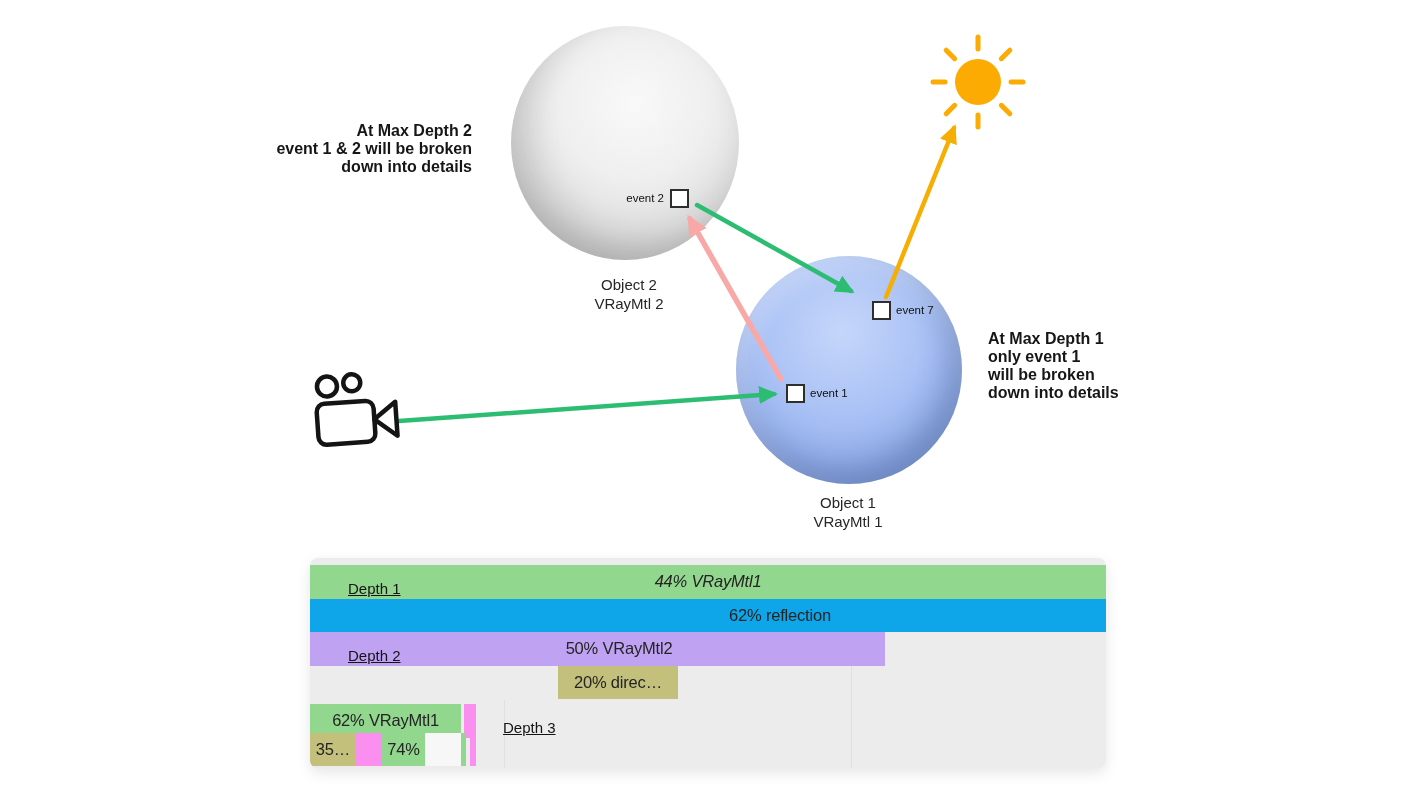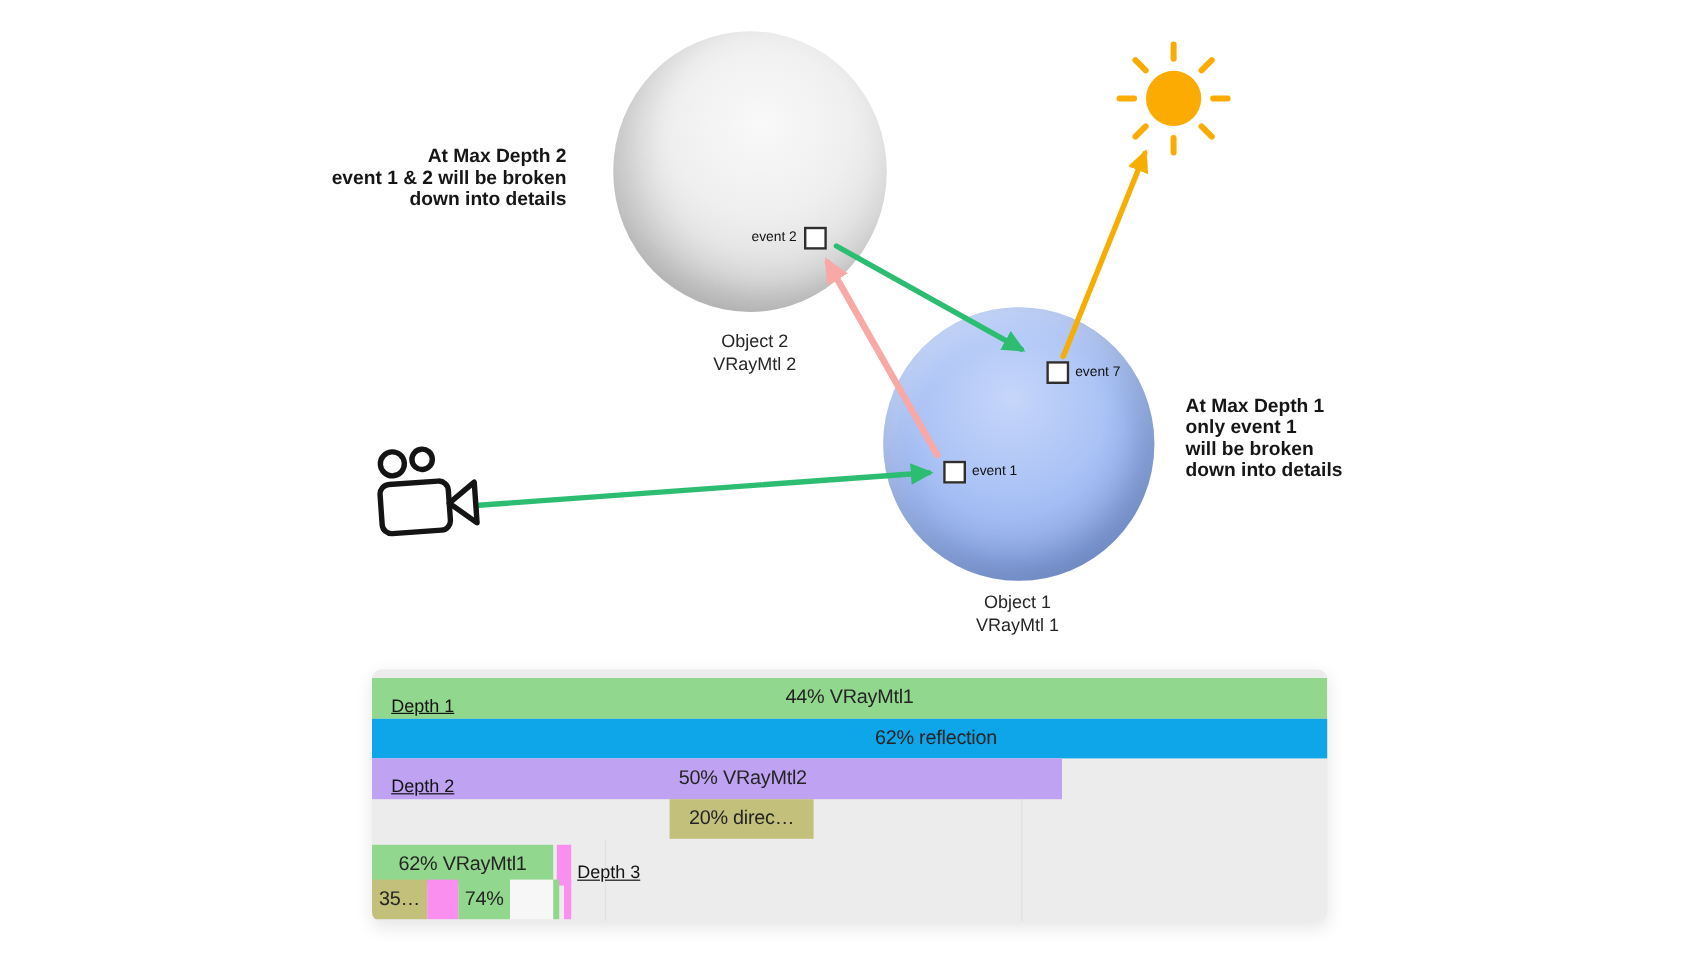--- a/index.html
+++ b/index.html
@@ -24,21 +24,21 @@
   .event-sq{position:absolute;width:15px;height:15px;background:#ffffff;border:2px solid #2e2e2e;z-index:5;}
   .event-label{position:absolute;font-size:11.5px;font-weight:400;color:#101010;z-index:5;}
   
   .panel{position:absolute;left:310px;top:558px;width:796px;height:210px;background:#ececec;
          border-radius:8px;box-shadow:0 5px 14px rgba(0,0,0,0.10);overflow:hidden;z-index:2;}
   .fg-row{position:absolute;left:0;width:796px;height:33.5px;}
   .fg-seg{position:absolute;top:0;height:100%;display:flex;align-items:center;justify-content:center;
           overflow:hidden;white-space:nowrap;cursor:pointer;}
   .fg-label{font-size:16.5px;color:#242424;letter-spacing:-0.2px;}
   .fg-depth{position:absolute;bottom:2px;font-size:15px;color:#141414;text-decoration:underline;
-            cursor:pointer;z-index:2;}
+            cursor:pointer;z-index:2;margin-left:22px;}
   .gridline{position:absolute;width:1px;background:rgba(0,0,0,0.05);}
 </style>
 </head>
 <body>
 
 <div class="stage">
 
   <div class="sphere sphere-gray"></div>
   <div class="sphere sphere-blue"></div>
 
@@ -103,21 +103,21 @@
 
   <div class="event-sq" style="left:786px;top:384px;"></div>
   <div class="event-label" style="left:810px;top:387px;">event 1</div>
 
   <div class="event-sq" style="left:872px;top:301px;"></div>
   <div class="event-label" style="left:896px;top:304px;">event 7</div>
 
   <div class="panel">
     <div>
         <div class="fg-row" style="top: 7px;">
-          <div class="fg-seg" style="left: 0px; width: 796px; background: rgb(146, 215, 142);">
+          <div class="fg-seg" style="left: 0px; width: 796px; background: rgb(146, 215, 142); font-style: italic;">
             <span class="fg-label">44% VRayMtl1</span>
           </div>
           <span class="fg-depth" style="left: 16px;">Depth 1</span>
         </div>
         <div class="fg-row" style="top: 40.5px;">
           <div class="fg-seg" style="left: 0px; width: 940px; background: #0ea5e9;">
             <span class="fg-label">62% reflection</span>
           </div>
         </div>
         <div class="fg-row" style="top: 74px;">

